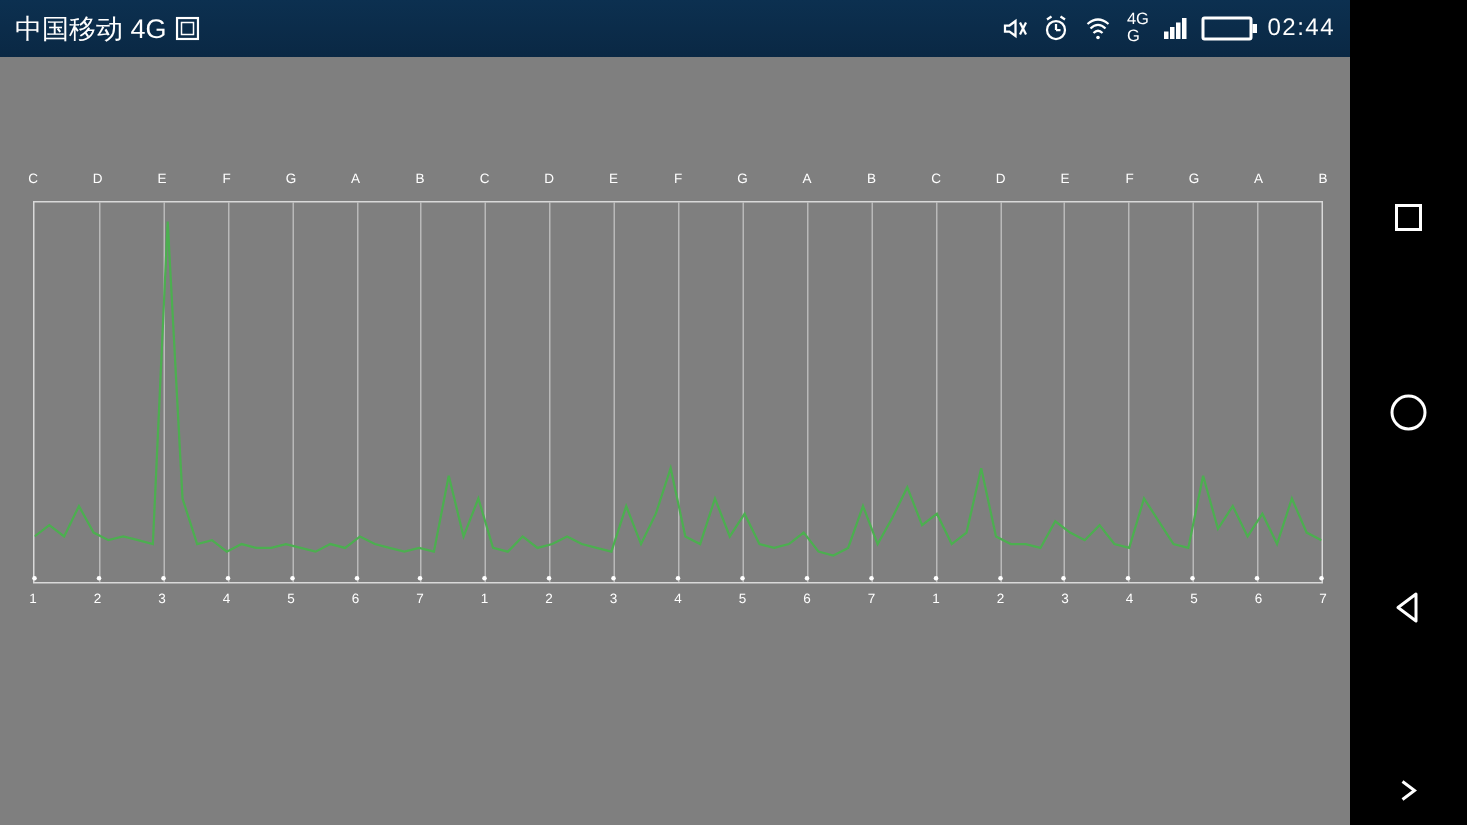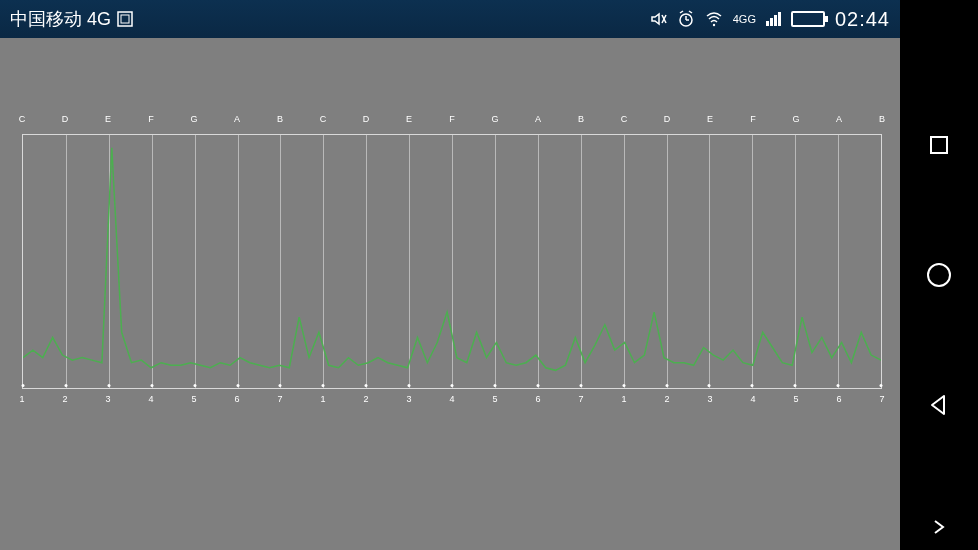--- a/index.html
+++ b/index.html
@@ -2,31 +2,31 @@
 <html><head>
 <meta charset="utf-8">
 <style>
   *{margin:0;padding:0;box-sizing:border-box;}
   body{width:978px;height:550px;background:#000;font-family:sans-serif;overflow:hidden;position:relative;}
   .screen{position:absolute;left:0;top:0;width:900px;height:550px;background:#7f7f7f;}
   .statusbar{height:38px;background:linear-gradient(180deg,#0c3050,#0a2844);display:flex;align-items:center;justify-content:space-between;padding:0 10px;color:#fff;font-size:18px;}
   .sb-left{display:flex;align-items:center;gap:6px;}
   .sb-right{display:flex;align-items:center;gap:10px;}
   .sb-icon{display:inline-flex;align-items:center;justify-content:center;}
-  .sb-4g{font-size:11px;line-height:11px;display:flex;flex-direction:row;align-items:flex-start;}
+  .sb-4g{font-size:11px;line-height:11px;display:flex;flex-direction:column;align-items:flex-start;}
   .sb-sig{display:flex;align-items:flex-end;gap:1px;}
   .sb-sig span{width:3px;background:#fff;}
   .sb-sig span:nth-child(1){height:5px;}
   .sb-sig span:nth-child(2){height:8px;}
   .sb-sig span:nth-child(3){height:11px;}
   .sb-sig span:nth-child(4){height:14px;}
   .battery{width:34px;height:16px;border:2px solid #fff;border-radius:2px;position:relative;}
   .battery::after{content:"";position:absolute;right:-5px;top:3px;width:3px;height:6px;background:#fff;}
   .battery .fill{background:#fff;width:100%;height:100%;}
-  .clock{font-size:20px;letter-spacing:1px;}
+  .clock{font-size:16px;letter-spacing:1px;}
   .appbar{height:58px;background:#1f1f1f;display:flex;align-items:center;padding:0 12px;gap:14px;}
   .applogo{width:44px;height:40px;}
   .apptitle{color:#fff;font-size:24px;font-weight:500;}
   .content{position:absolute;left:0;top:96px;width:900px;height:454px;background:#7f7f7f;}
   .chartwrap{position:absolute;left:22px;top:18px;width:860px;height:290px;}
   .notelabels{position:absolute;top:0;left:0;width:100%;height:14px;}
   .notelabels span{position:absolute;top:0;color:#fff;font-size:9px;transform:translateX(-50%);}
   .chartbox{position:absolute;top:20px;left:0;width:100%;height:255px;border:1px solid #d9d9d9;}
   .gridline{position:absolute;top:0;bottom:0;width:1px;background:#d9d9d9;opacity:.65;}
   .spectrum{position:absolute;left:0;top:0;width:100%;height:100%;}

